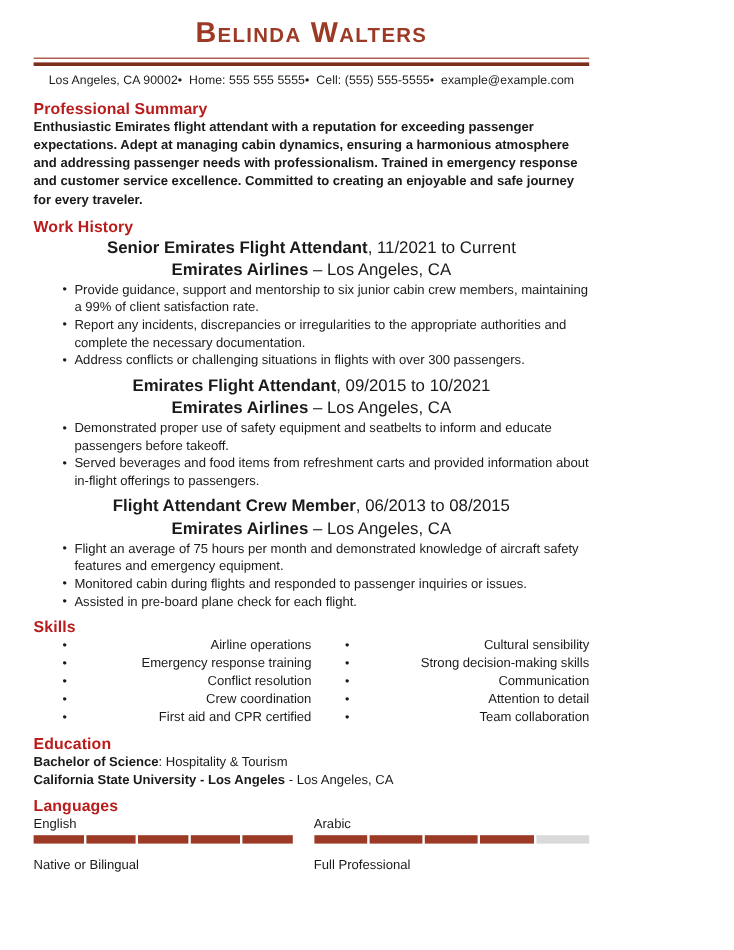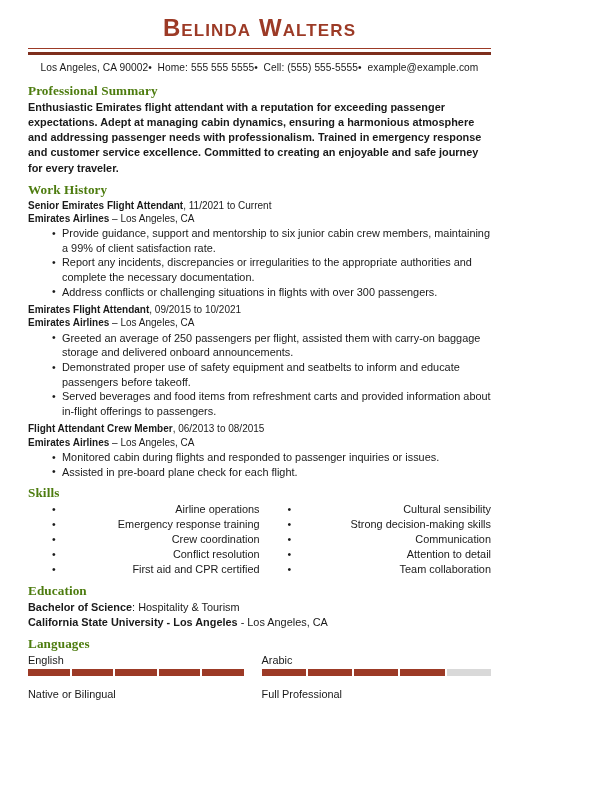--- a/index.html
+++ b/index.html
@@ -48,41 +48,41 @@
     font-size: 10.2px;
     color: #1a1a1a;
     padding: 7px 0 4px 0;
     letter-spacing: .08px;
   }
   .contact .sep { letter-spacing: 0; }
 
   
   .section { margin-top: 6px; }
   .section-title {
-    color: #4d7c0f;
+    color: #b91c1c;
     font-size: 13.2px;
     font-weight: bold;
     margin: 0 0 1px 0;
     letter-spacing: .1px;
-    font-family: Liberation Serif, serif;
   }
   .summary {
     font-size: 10.9px;
     line-height: 1.38;
     margin: 0;
     text-align: left;
     font-weight: bold;
   }
 
   
   .job { margin-top: 1px; }
   .job + .job { margin-top: 4px; }
   .job-line {
-    font-size: 10px;
+    font-size: 14px;
     line-height: 1.33;
+    text-align: center;
   }
   .job-line b { font-weight: bold; }
   .job-line .light { font-weight: normal; }
 
   ul.bullets {
     margin: 1px 0 0 0;
     padding: 0 0 0 24px;
     list-style: none;
   }
   ul.bullets li {
@@ -194,45 +194,45 @@
           <ul class="bullets">
             <li>Provide guidance, support and mentorship to six junior cabin crew members, maintaining a 99% of client satisfaction rate.</li>
             <li>Report any incidents, discrepancies or irregularities to the appropriate authorities and complete the necessary documentation.</li>
             <li>Address conflicts or challenging situations in flights with over 300 passengers.</li>
           </ul>
         </div>
         <div class="job">
           <div class="job-line"><b>Emirates Flight Attendant</b><span class="light">, 09/2015 to 10/2021</span></div>
           <div class="job-line"><b>Emirates Airlines</b><span class="light"> – Los Angeles, CA</span></div>
           <ul class="bullets">
-            <li>Greeted an average of 250 passengers per flight, assisted them with carry-on baggage storage and delivered onboard announcements.</li>
             <li>Demonstrated proper use of safety equipment and seatbelts to inform and educate passengers before takeoff.</li>
             <li>Served beverages and food items from refreshment carts and provided information about in-flight offerings to passengers.</li>
           </ul>
         </div>
         <div class="job">
           <div class="job-line"><b>Flight Attendant Crew Member</b><span class="light">, 06/2013 to 08/2015</span></div>
           <div class="job-line"><b>Emirates Airlines</b><span class="light"> – Los Angeles, CA</span></div>
           <ul class="bullets">
+            <li>Flight an average of 75 hours per month and demonstrated knowledge of aircraft safety features and emergency equipment.</li>
             <li>Monitored cabin during flights and responded to passenger inquiries or issues.</li>
             <li>Assisted in pre-board plane check for each flight.</li>
           </ul>
         </div>
       </div>
   </div>
 
   <div class="section">
     <h2 class="section-title">Skills</h2>
     <div class="skills-wrap">
       <div class="skills-col left">
         <ul id="skills-left">
             <li>Airline operations</li>
             <li>Emergency response training</li>
+            <li>Conflict resolution</li>
             <li>Crew coordination</li>
-            <li>Conflict resolution</li>
             <li>First aid and CPR certified</li>
           </ul>
       </div>
       <div class="skills-col right">
         <ul id="skills-right">
             <li>Cultural sensibility</li>
             <li>Strong decision-making skills</li>
             <li>Communication</li>
             <li>Attention to detail</li>
             <li>Team collaboration</li>

